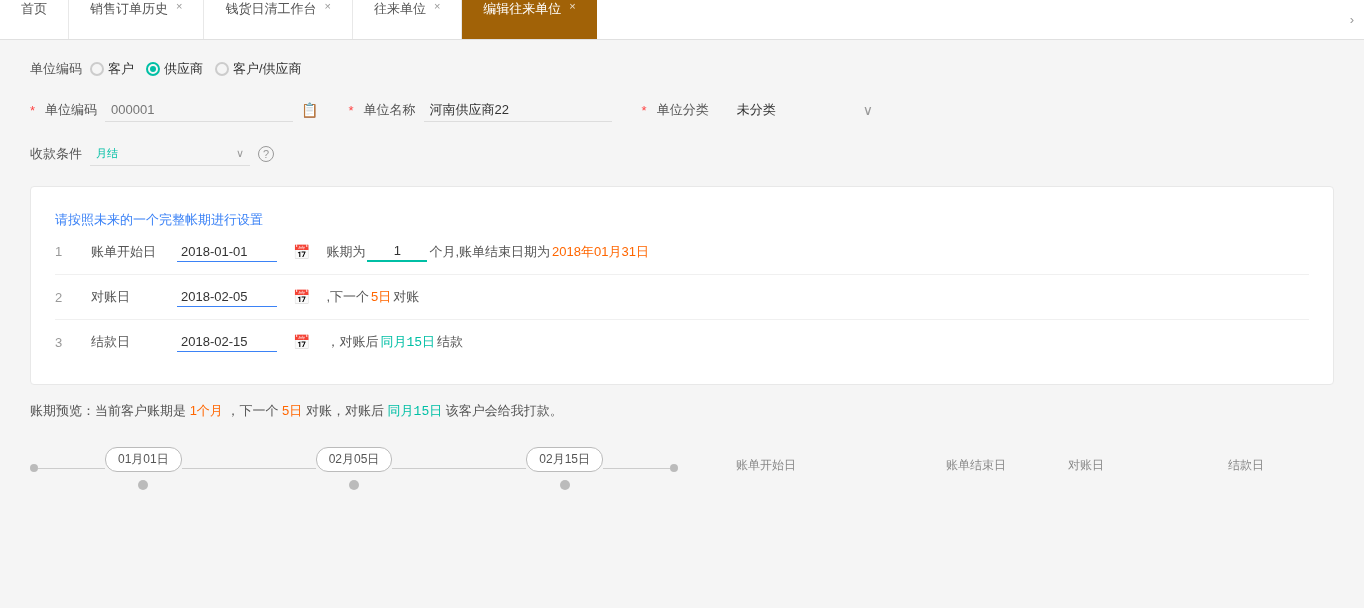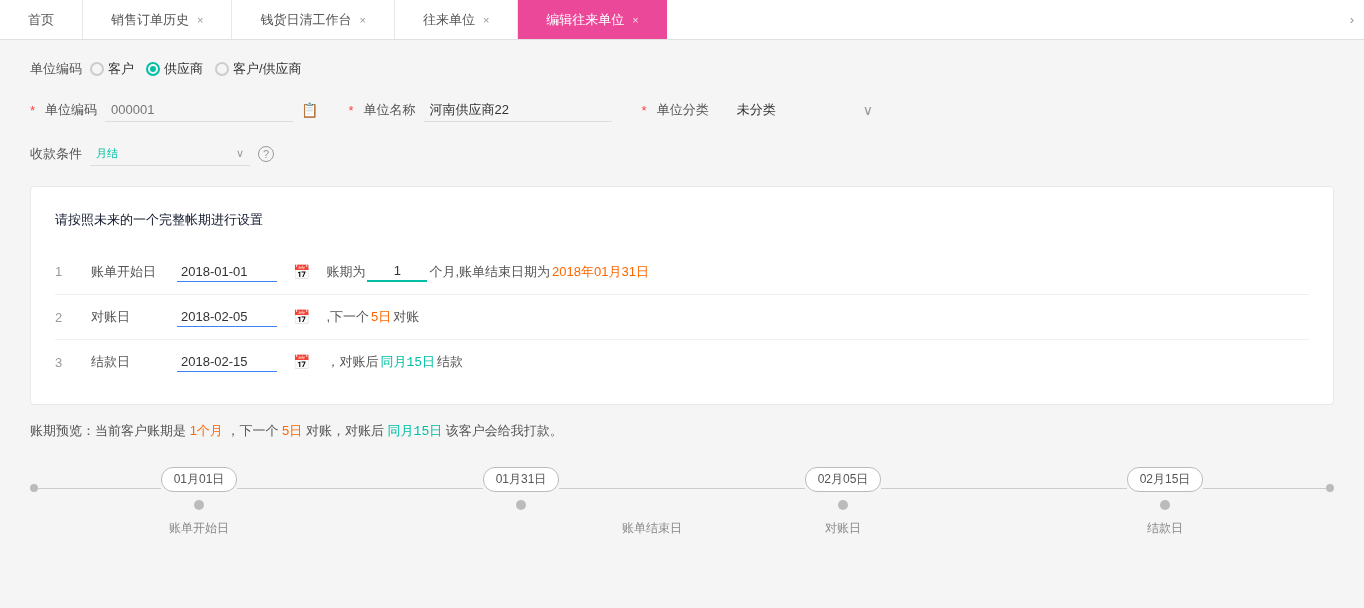--- a/index.html
+++ b/index.html
@@ -8,32 +8,31 @@
     
     .tabs-bar {
       display: flex;
       background: #fff;
       border-bottom: 1px solid #e0e0e0;
       align-items: stretch;
       height: 40px;
     }
     .tab-item {
       display: flex;
-      align-items: center;
-      padding: 0 28px;
+      padding: 0 21px;
       cursor: pointer;
       border-right: 1px solid #e8e8e8;
       color: #555;
       font-size: 13px;
       white-space: nowrap;
       height: 100%;
       gap: 6px;
     }
     .tab-item.active {
-      background: #ec4899;
+      background: #a16207;
       color: #fff;
       border-right: none;
     }
     .tab-close {
       font-size: 11px;
       color: #999;
       cursor: pointer;
       margin-left: 2px;
     }
     .tab-item.active .tab-close { color: rgba(255,255,255,0.8); }
@@ -168,22 +167,21 @@
     
     .settings-box {
       background: #fff;
       border: 1px solid #e8e8e8;
       border-radius: 4px;
       padding: 24px 24px 20px;
       margin-bottom: 16px;
     }
     .box-title {
       font-size: 13px;
-      color: #0f172a;
-      margin-bottom: 20px;
+      color: #3b82f6;
     }
 
     
     .period-row {
       display: flex;
       align-items: center;
       padding: 12px 0;
       border-bottom: 1px solid #f0f0f0;
       gap: 16px;
     }
@@ -251,21 +249,21 @@
     .tl-node-label {
       font-size: 12px;
       color: #888;
       margin-top: 6px;
       white-space: nowrap;
     }
 
     
     .timeline-section {
       display: flex;
-      flex-direction: column;
+      flex-direction: row;
       padding-bottom: 10px;
     }
   </style>
 </head>
 <body>
 
 <div class="tabs-bar">
   <div class="tab-item">
     <span>首页</span>
   </div>
@@ -406,30 +404,20 @@
         <div style="display:flex;align-items:center;width:100%;">
           <div style="flex:1;height:1px;background:#ccc;"></div>
           <div style="display:flex;flex-direction:column;align-items:center;">
             <div class="tl-node-badge">01月01日</div>
             <div style="width:10px;height:10px;border-radius:50%;background:#bbb;"></div>
           </div>
           <div style="flex:1;height:1px;background:#ccc;"></div>
         </div>
       </div>
 
-      <div style="flex:1;display:flex;flex-direction:column;align-items:center;">
-        <div style="display:flex;align-items:center;width:100%;">
-          <div style="flex:1;height:1px;background:#ccc;"></div>
-          <div style="display:flex;flex-direction:column;align-items:center;">
-            <div class="tl-node-badge">01月31日</div>
-            <div style="width:10px;height:10px;border-radius:50%;background:#bbb;"></div>
-          </div>
-          <div style="flex:1;height:1px;background:#ccc;"></div>
-        </div>
-      </div>
 
       <div style="flex:1;display:flex;flex-direction:column;align-items:center;">
         <div style="display:flex;align-items:center;width:100%;">
           <div style="flex:1;height:1px;background:#ccc;"></div>
           <div style="display:flex;flex-direction:column;align-items:center;">
             <div class="tl-node-badge">02月05日</div>
             <div style="width:10px;height:10px;border-radius:50%;background:#bbb;"></div>
           </div>
           <div style="flex:1;height:1px;background:#ccc;"></div>
         </div>

